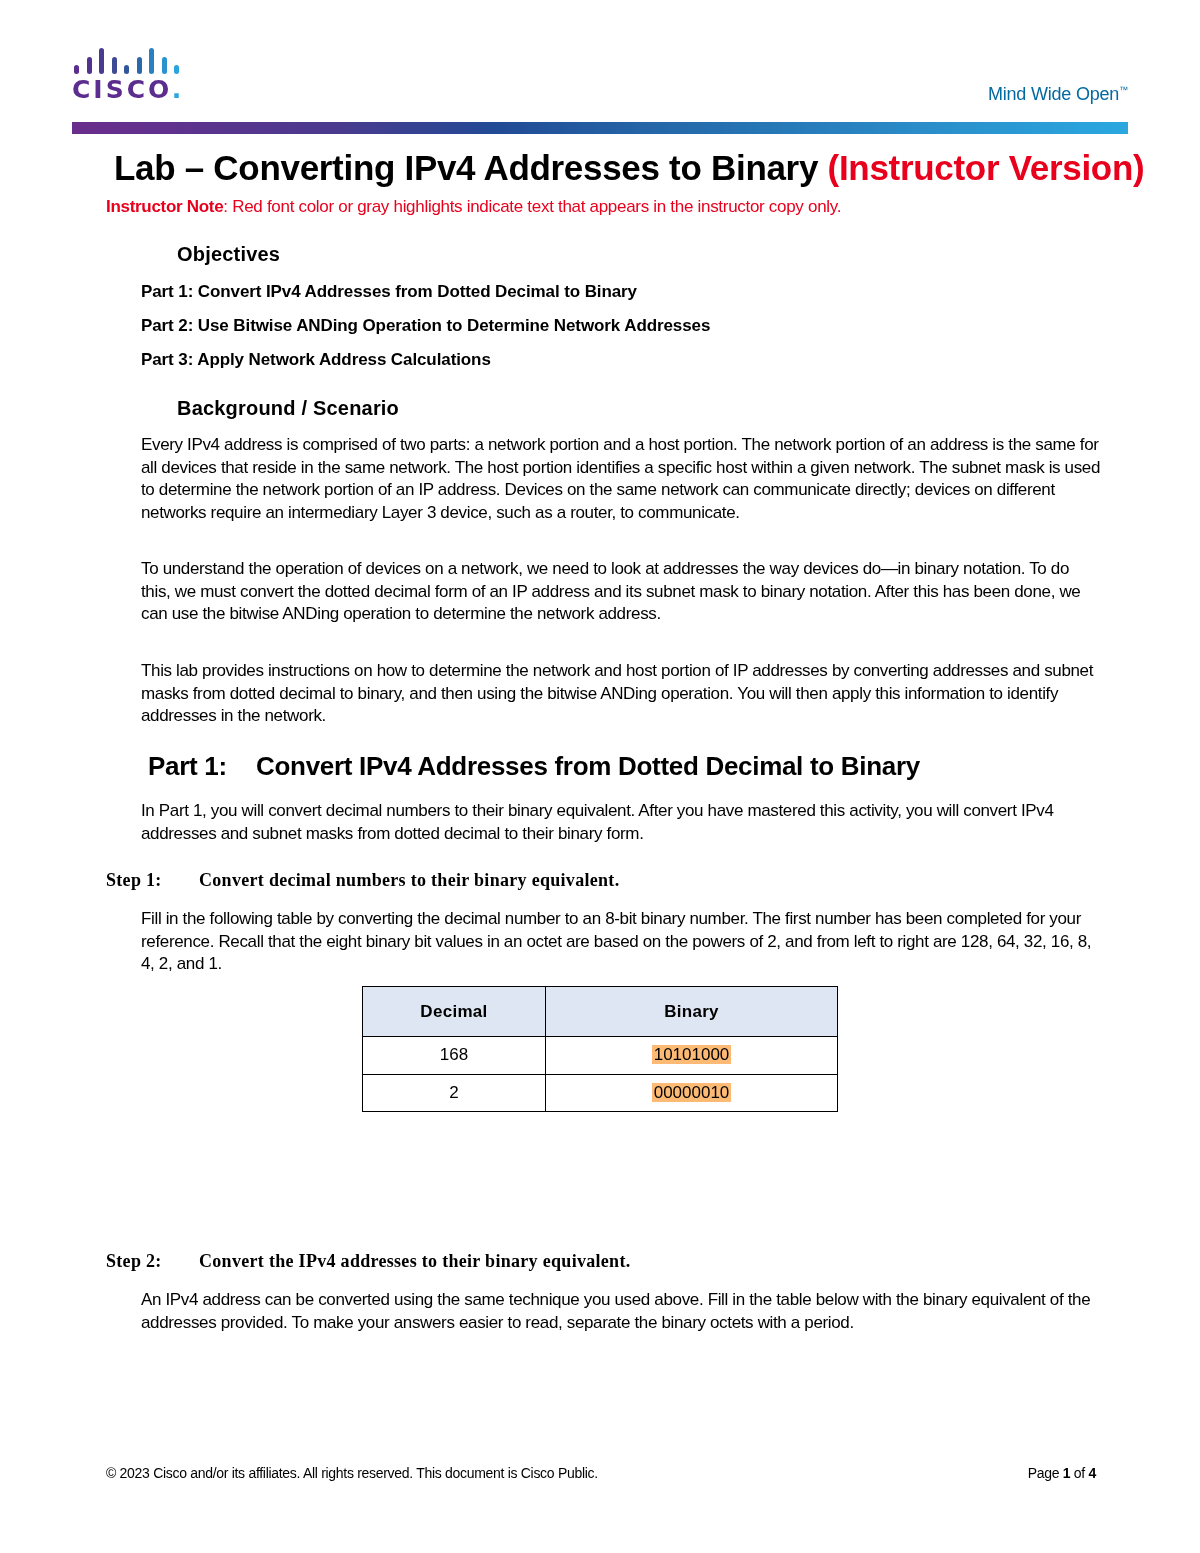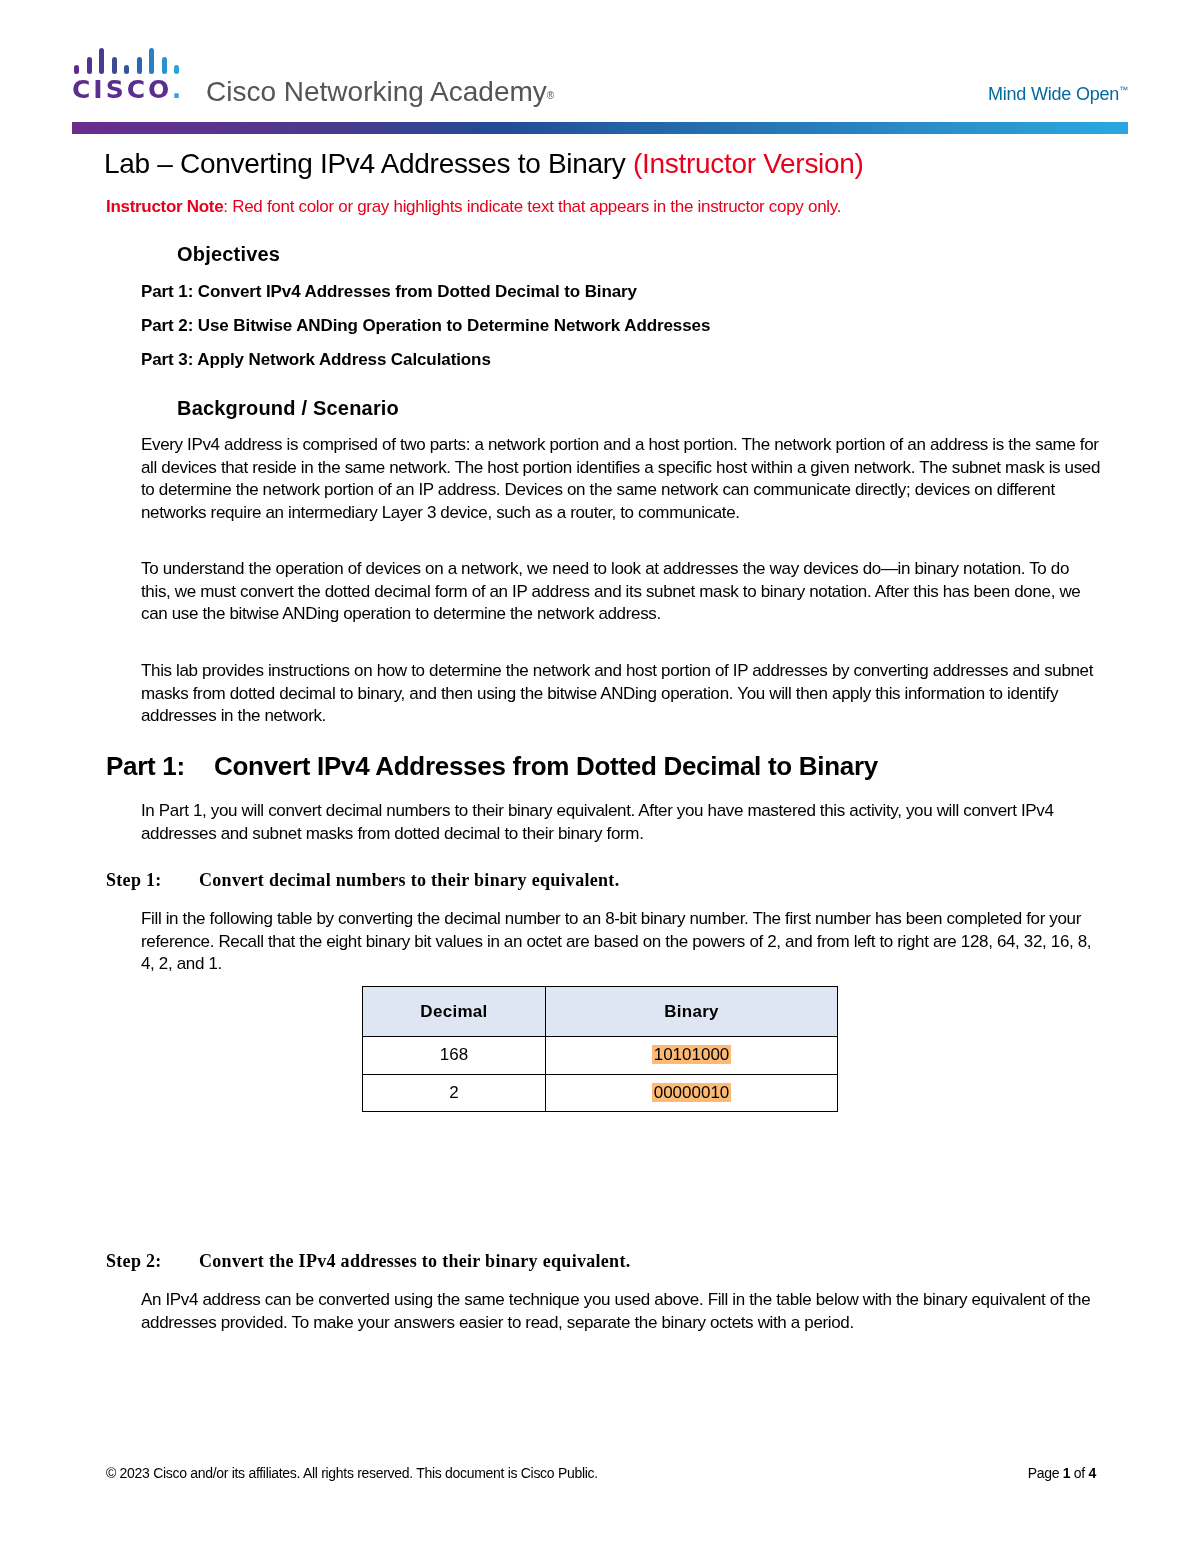--- a/index.html
+++ b/index.html
@@ -11,32 +11,32 @@
     .logo-bars { position: absolute; left: 2px; top: 2px; height: 28px; width: 108px; }
     .logo-bars span { position: absolute; bottom: 0; width: 5px; border-radius: 2.5px; }
     .logo-word { position: absolute; left: 0; top: 32px; font-family: "DejaVu Sans", sans-serif; font-weight: bold; font-size: 25px; letter-spacing: 3px; color: #5b2d8e; line-height: 28px; }
     .logo-word .dot { color: #2aa7df; }
     .academy { position: absolute; left: 134px; top: 30px; font-size: 28px; color: #555; line-height: 36px; }
     .academy sup { font-size: 10px; vertical-align: top; position: relative; top: 4px; }
     .mind { position: absolute; right: 0; top: 40px; font-size: 18px; color: #0369a1; letter-spacing: -0.2px; }
     .gradient-bar { position: absolute; left: 0; top: 78px; width: 1056px; height: 12px;
       background: linear-gradient(to right, #6b2d8c 0%, #4a3a8e 25%, #224a95 40%, #2466a8 55%, #2a8cc8 80%, #2aa8e0 100%); }
 
-    .title { position: absolute; left: 104px; top: 148px; font-size: 28px; font-weight: normal; letter-spacing: -0.3px; }
+    .title { position: absolute; left: 114px; top: 148px; font-size: 35px; font-weight: bold; letter-spacing: -0.3px; }
     .title .red { color: #e8001c; }
     .inote { position: absolute; left: 106px; top: 197px; font-size: 17px; color: #e8001c; letter-spacing: -0.3px; }
     .inote b { font-weight: bold; }
 
     .h2 { position: absolute; left: 177px; font-size: 20px; font-weight: bold; letter-spacing: 0.2px; }
     .obj { position: absolute; left: 141px; font-size: 17px; font-weight: bold; letter-spacing: -0.1px; }
 
     .para { position: absolute; left: 141px; width: 960px; font-size: 17px; line-height: 22.5px; letter-spacing: -0.35px; }
 
     .h1 { position: absolute; left: 106px; top: 751px; font-size: 26px; font-weight: bold; letter-spacing: -0.3px; }
-    .h1 .num { display: inline-block; width: 108px; }
+    .h1 .num { display: inline-block; width: 108px; margin-left: 42px; }
     .h3 { position: absolute; left: 106px; font-size: 18px; font-weight: bold; letter-spacing: 0.3px; font-family: Liberation Serif, serif; }
     .h3 .num { display: inline-block; width: 93px; }
 
     table.bin { position: absolute; left: 362px; top: 986px; width: 476px; border-collapse: collapse; font-size: 17px; }
     table.bin th, table.bin td { border: 1.5px solid #000; text-align: center; }
     table.bin th { background: #dde6f2; height: 50px; font-weight: bold; letter-spacing: 0.3px; }
     table.bin td { height: 37.5px; }
     table.bin col.c1 { width: 183px; }
     .hl { background: #fdba74; padding: 0 2px; }
 
@@ -54,21 +54,20 @@
         <span style="left: 25px; height: 26px; background: rgb(74, 58, 144);"></span>
         <span style="left: 37.5px; height: 17px; background: rgb(63, 74, 149);"></span>
         <span style="left: 50px; height: 9px; background: rgb(49, 86, 156);"></span>
         <span style="left: 62.5px; height: 17px; background: rgb(42, 104, 173);"></span>
         <span style="left: 75px; height: 26px; background: rgb(42, 128, 192);"></span>
         <span style="left: 87.5px; height: 17px; background: rgb(42, 146, 207);"></span>
         <span style="left: 100px; height: 9px; background: rgb(42, 164, 220);"></span>
       </div>
     <div class="logo-word"><span>CISCO</span><span class="dot">.</span></div>
   </div>
-  <div class="academy"><span>Cisco Networking Academy</span><sup>®</sup></div>
   <div class="mind"><span>Mind Wide Open</span><sup style="font-size:9px;">™</sup></div>
   <div class="gradient-bar"></div>
 </div>
 
 <div class="title">
   <span>Lab – Converting IPv4 Addresses to Binary</span> <span class="red">(Instructor Version)</span>
 </div>
 <div class="inote">
   <b>Instructor Note</b><span>: Red font color or gray highlights indicate text that appears in the instructor copy only.</span>
 </div>

